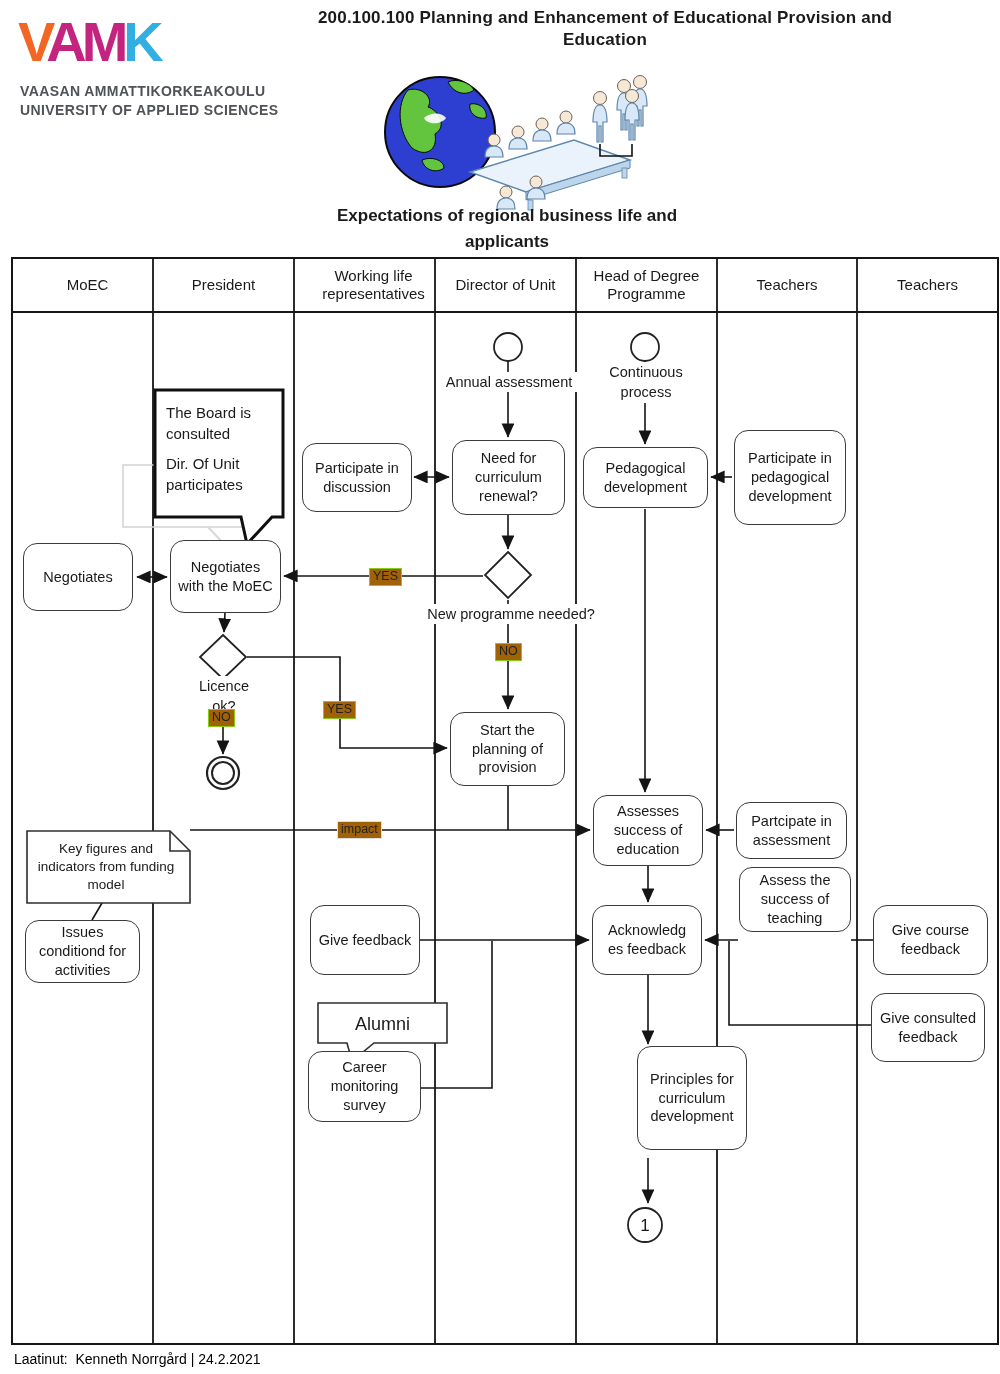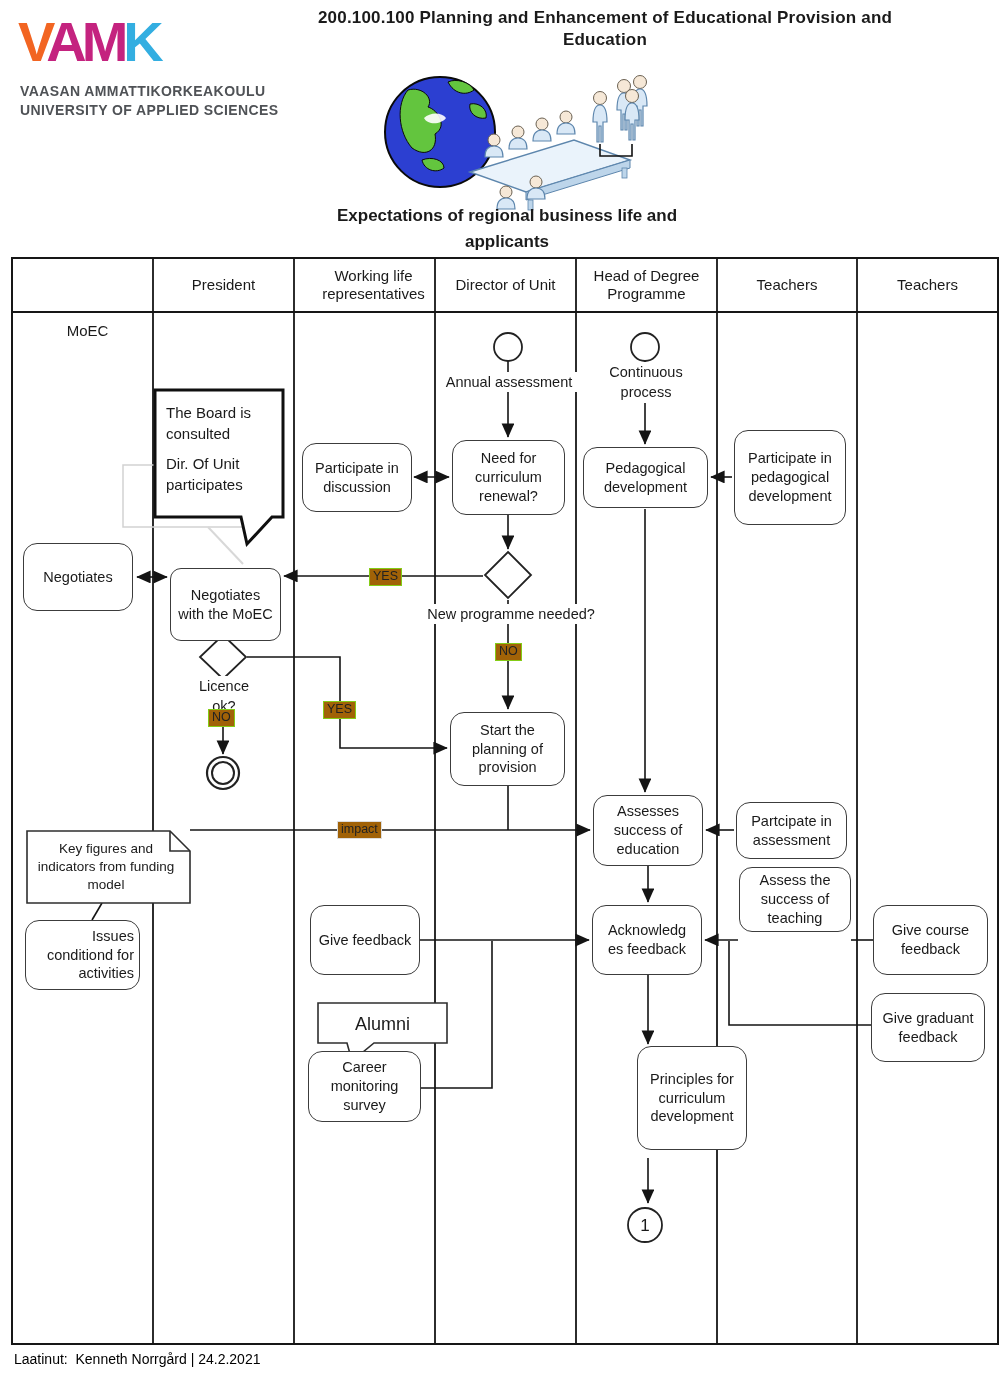--- a/index.html
+++ b/index.html
@@ -186,21 +186,21 @@
   <div class="logo-tag">
     <div>VAASAN AMMATTIKORKEAKOULU</div>
     <div>UNIVERSITY OF APPLIED SCIENCES</div>
   </div>
 
   <div class="page-title pre">200.100.100 Planning and Enhancement of Educational Provision and
 Education</div>
   <div class="expect pre">Expectations of regional business life and
 applicants</div>
 
-  <div class="hdr-cell" style="left:12px;width:151px;margin-top:46px;">MoEC</div>
+  <div class="hdr-cell" style="left:12px;width:151px;">MoEC</div>
   <div class="hdr-cell" style="left:153px;width:141px;">President</div>
   <div class="hdr-cell" style="left:294px;width:159px;padding:0 14px;box-sizing:border-box;">Working life representatives</div>
   <div class="hdr-cell" style="left:435px;width:141px;">Director of Unit</div>
   <div class="hdr-cell" style="left:576px;width:141px;padding:0 14px;box-sizing:border-box;">Head of Degree Programme</div>
   <div class="hdr-cell" style="left:717px;width:140px;">Teachers</div>
   <div class="hdr-cell" style="left:857px;width:141px;">Teachers</div>
 
   <div class="lbl whitebg" style="left:438px;top:372px;width:142px;">Annual assessment</div>
   <div class="lbl whitebg pre" style="left:587px;top:362px;width:118px;">Continuous
 process</div>
@@ -221,29 +221,29 @@
     <div>Dir. Of Unit participates</div>
   </div>
   <div class="note-text">Key figures and indicators from funding model</div>
   <div class="lbl" style="left:318px;top:1012px;width:129px;font-size:18px;">Alumni</div>
 
   <div class="node" style="left:302px;top:443px;width:110px;height:69px;">Participate in discussion</div>
   <div class="node" style="left:452px;top:440px;width:113px;height:75px;">Need for curriculum renewal?</div>
   <div class="node" style="left:583px;top:447px;width:125px;height:61px;">Pedagogical development</div>
   <div class="node" style="left:734px;top:430px;width:112px;height:95px;">Participate in pedagogical development</div>
   <div class="node" style="left:23px;top:543px;width:110px;height:68px;">Negotiates</div>
-  <div class="node" style="left:170px;top:568px;width:111px;height:73px;border-radius:11px;">Negotiates with the MoEC</div>
+  <div class="node" style="left:170px;top:540px;width:111px;height:73px;">Negotiates with the MoEC</div>
   <div class="node" style="left:450px;top:712px;width:115px;height:74px;">Start the planning of provision</div>
   <div class="node" style="left:593px;top:795px;width:110px;height:71px;">Assesses success of education</div>
   <div class="node" style="left:736px;top:802px;width:111px;height:57px;">Partcipate in assessment</div>
-  <div class="node" style="left:25px;top:920px;width:115px;height:70px;text-align:right;">Issues conditiond for activities</div>
+  <div class="node" style="left:25px;top:920px;width:115px;height:63px;">Issues conditiond for activities</div>
   <div class="node" style="left:310px;top:905px;width:110px;height:70px;">Give feedback</div>
   <div class="node pre" style="left:592px;top:905px;width:110px;height:70px;">Acknowledg
 es feedback</div>
   <div class="node" style="left:739px;top:867px;width:112px;height:65px;border-radius:13px;">Assess the success of teaching</div>
   <div class="node" style="left:873px;top:905px;width:115px;height:70px;">Give course feedback</div>
   <div class="node" style="left:308px;top:1051px;width:113px;height:71px;">Career monitoring survey</div>
   <div class="node" style="left:593px;top:1046px;width:110px;height:104px;margin-left:44px;">Principles for curriculum development</div>
-  <div class="node" style="left:871px;top:993px;width:114px;height:69px;">Give graduant feedback</div>
+  <div class="node" style="left:871px;top:993px;width:114px;height:69px;">Give consulted feedback</div>
 
   <div class="footer prespace">Laatinut:  Kenneth Norrgård | 24.2.2021</div>
 
 </div>
 
 </body></html>

